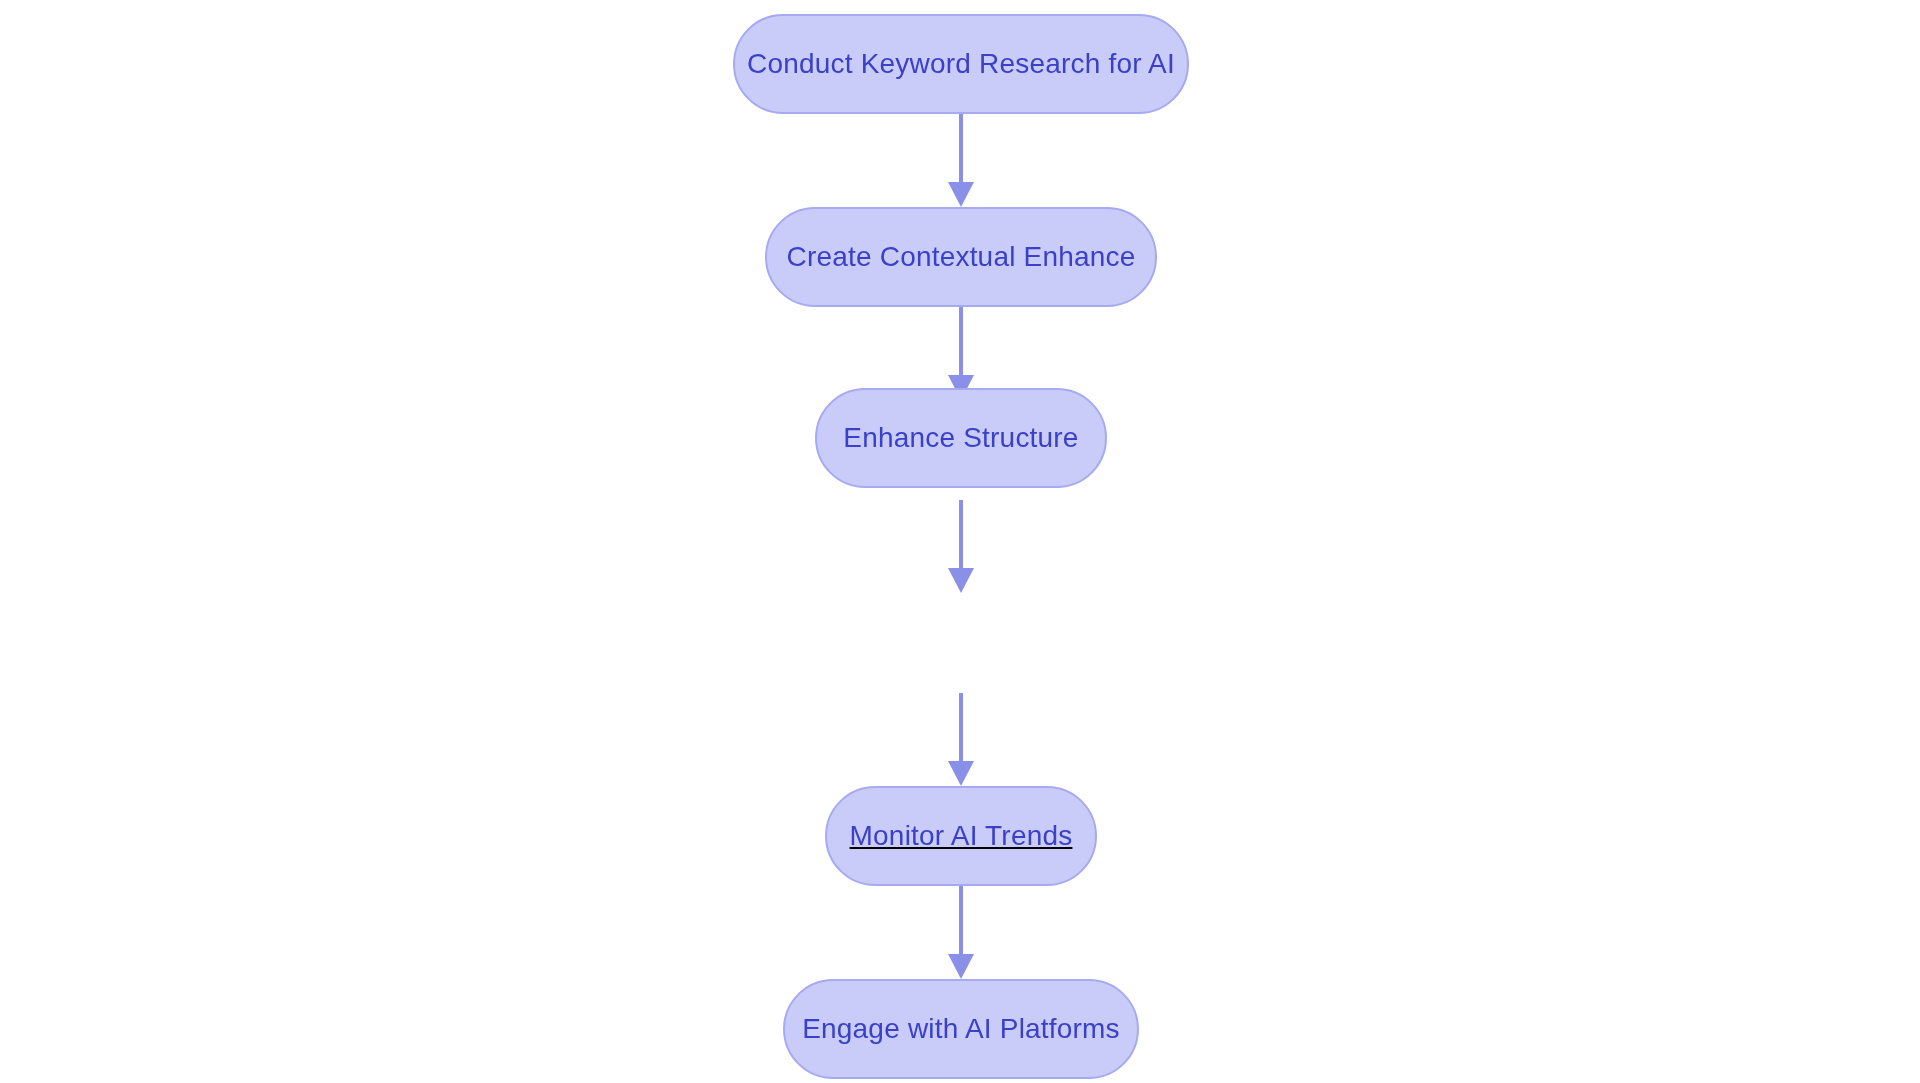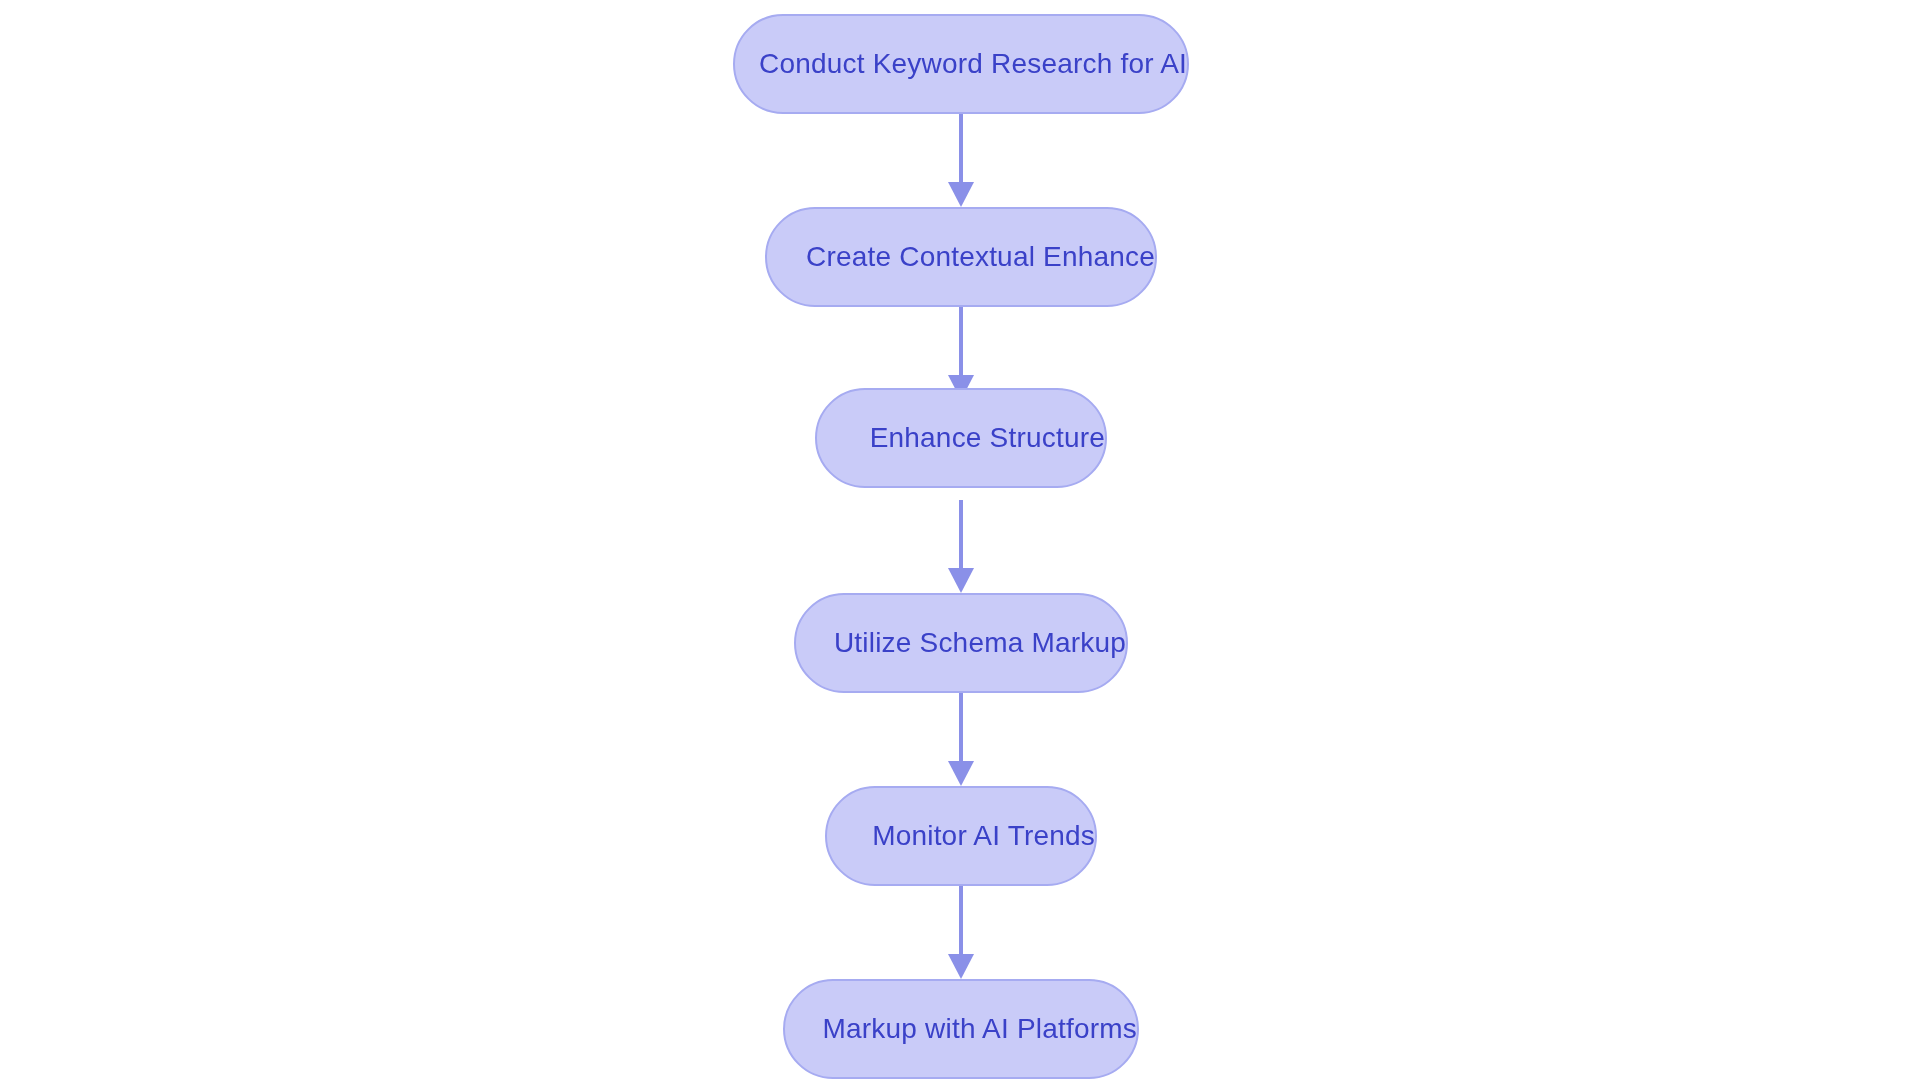--- a/index.html
+++ b/index.html
@@ -28,34 +28,34 @@
   }
   .node {
     position: absolute;
     height: 100px;
     border-radius: 50px;
     background: var(--node-fill);
     border: 2px solid var(--node-border);
     box-sizing: border-box;
     display: flex;
     align-items: center;
-    justify-content: flex-end;
+    justify-content: center;
   }
   .node-label {
     font-size: 28px;
     font-weight: 400;
     letter-spacing: 0.2px;
     color: var(--node-text);
     white-space: nowrap;
   }
   .n1 { left: 733px; top: 14px;  width: 456px; }
   .n2 { left: 765px; top: 207px; width: 392px; }
   .n3 { left: 815px; top: 388px; width: 292px; }
   .n4 { left: 794px; top: 593px; width: 334px; }
-  .n5 { left: 825px; top: 786px; width: 272px; }
+  .n5 { left: 825px; top: 786px; width: 272px; text-decoration: underline; }
   .n6 { left: 783px; top: 979px; width: 356px; }
 
   .arrow {
     position: absolute;
     left: 948px;
     width: 26px;
     height: 93px;
   }
   .a1 { top: 114px; }
   .a2 { top: 307px; }
@@ -106,35 +106,32 @@
 
   <div class="node n3">
     <span class="node-label">Enhance Structure</span>
   </div>
 
   <div class="arrow a3">
     <div class="arrow-line"></div>
     <div class="arrow-head"></div>
   </div>
 
-  <div class="node n4">
-    <span class="node-label">Utilize Schema Markup</span>
-  </div>
 
   <div class="arrow a4">
     <div class="arrow-line"></div>
     <div class="arrow-head"></div>
   </div>
 
   <div class="node n5">
     <span class="node-label">Monitor AI Trends</span>
   </div>
 
   <div class="arrow a5">
     <div class="arrow-line"></div>
     <div class="arrow-head"></div>
   </div>
 
   <div class="node n6">
-    <span class="node-label">Markup with AI Platforms</span>
+    <span class="node-label">Engage with AI Platforms</span>
   </div>
 
 </div>
 
 </body></html>

